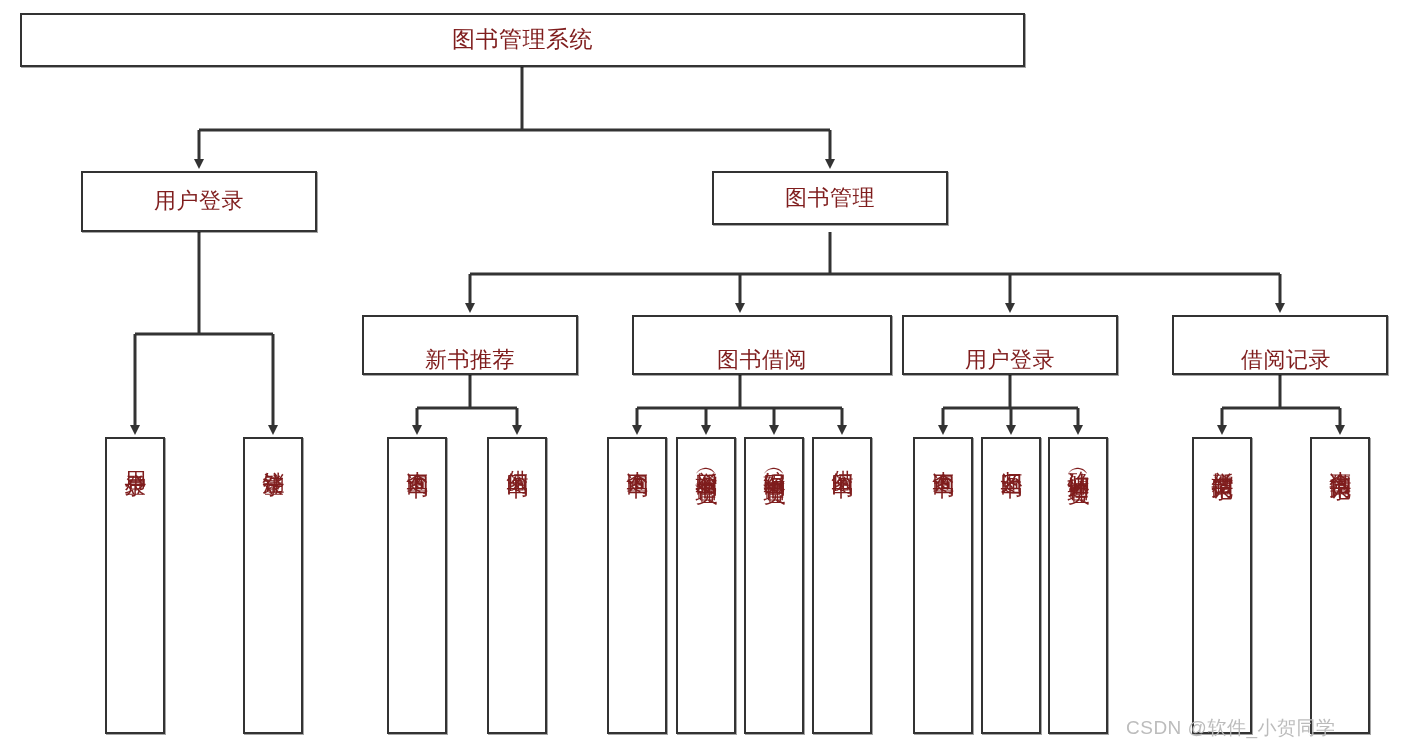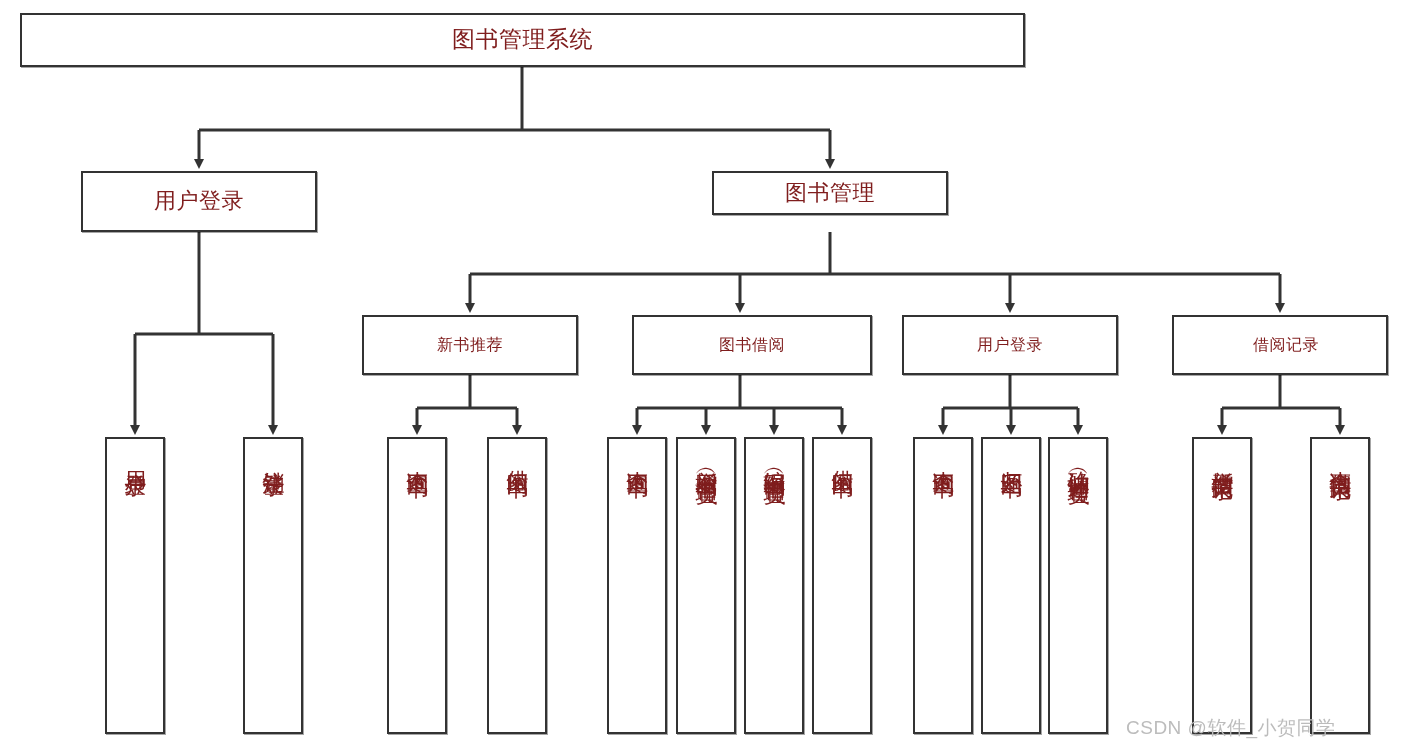--- a/index.html
+++ b/index.html
@@ -37,21 +37,21 @@
     box-shadow: 1px 1px 0 rgba(0,0,0,0.35);
   }
   .node .label {
     display: block;
     text-align: center;
     line-height: 1.12;
     letter-spacing: 0.5px;
   }
   .node.root { font-size: 23px; }
   .node.level2 { font-size: 22px; }
-  .node.level3 { font-size: 16px; }
+  .node.level3 { font-size: 22px; align-items: flex-end; }
   .node.leaf {
     font-size: 22px;
     padding-top: 14px;
     align-items: flex-start;
   }
   .node.leaf .label {
     writing-mode: vertical-rl;
     text-orientation: upright;
     line-height: 1.04;
     letter-spacing: 2px;
@@ -120,28 +120,28 @@
     </g>
   </svg>
 
   <div class="node root" style="left:20px;top:13px;width:1005px;height:54px;">
     <span class="label">图书管理系统</span>
   </div>
 
   <div class="node level2" style="left:81px;top:171px;width:236px;height:61px;">
     <span class="label">用户登录</span>
   </div>
-  <div class="node level2" style="left:712px;top:171px;width:236px;height:44px;">
+  <div class="node level2" style="left:712px;top:171px;width:236px;height:54px;">
     <span class="label">图书管理</span>
   </div>
 
   <div class="node level3" style="left:362px;top:315px;width:216px;height:60px;">
     <span class="label">新书推荐</span>
   </div>
-  <div class="node level3" style="left:632px;top:315px;width:240px;height:60px;">
+  <div class="node level3" style="left:632px;top:315px;width:260px;height:60px;">
     <span class="label">图书借阅</span>
   </div>
   <div class="node level3" style="left:902px;top:315px;width:216px;height:60px;">
     <span class="label">用户登录</span>
   </div>
   <div class="node level3" style="left:1172px;top:315px;width:216px;height:60px;padding-left:12px;">
     <span class="label">借阅记录</span>
   </div>
 
   <div class="node leaf" style="left:105px;top:437px;width:60px;height:297px;">

